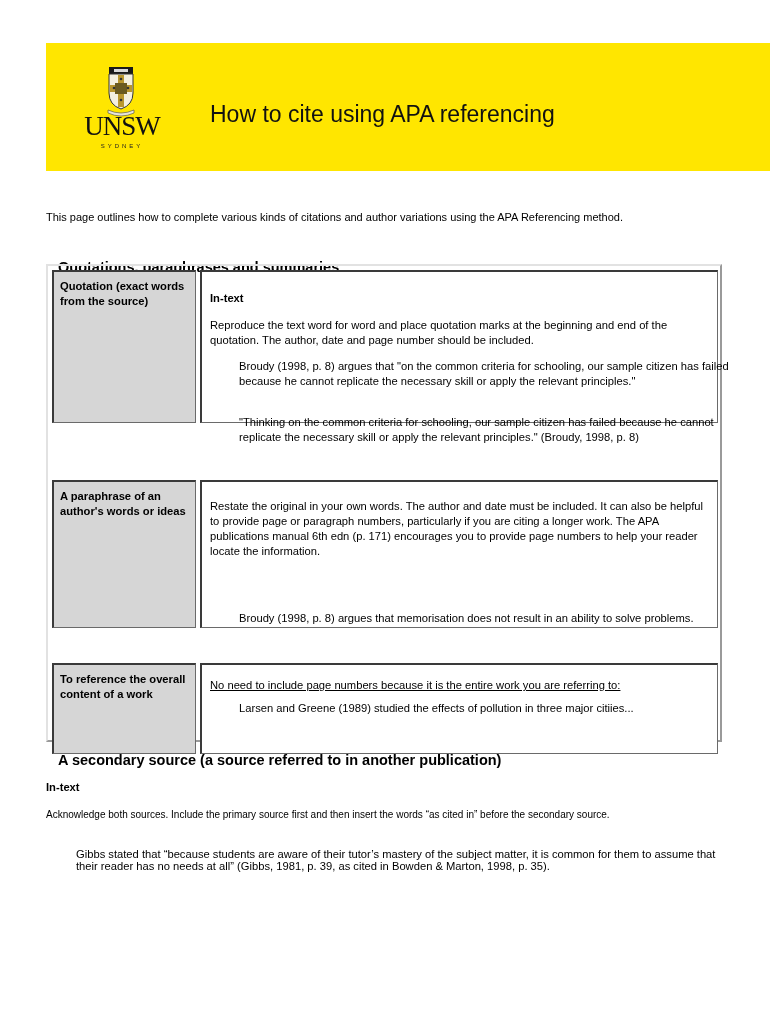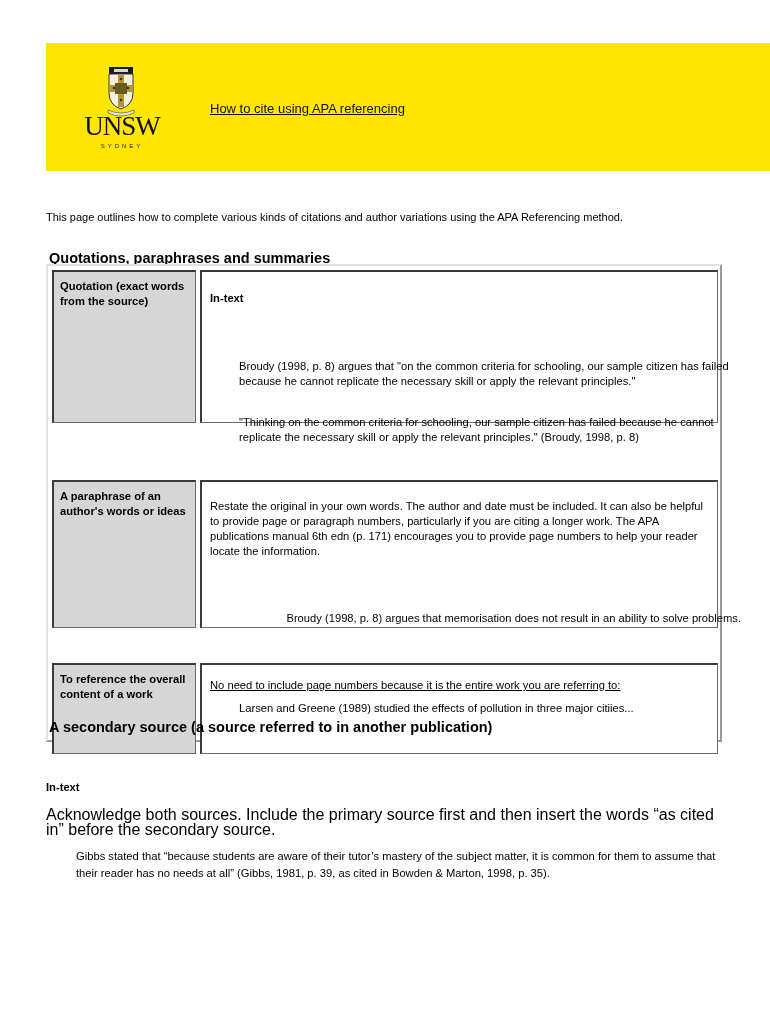--- a/index.html
+++ b/index.html
@@ -17,30 +17,30 @@
     .unsw-word {
       position: absolute; left: 0; top: 44px; width: 80px; text-align: center;
       font-family: "Liberation Serif", serif; font-size: 27px; letter-spacing: -1px;
       color: #111; line-height: 30px;
     }
     .sydney-word {
       position: absolute; left: 0; top: 75px; width: 80px; text-align: center;
       font-size: 6px; letter-spacing: 3px; color: #222; line-height: 8px;
     }
     .banner-title {
-      position: absolute; left: 164px; top: 58px; font-size: 13px; color: #111; white-space: nowrap; text-decoration: underline;
+      position: absolute; left: 164px; top: 58px; font-size: 23px; color: #111; white-space: nowrap;
     }
     .intro {
       position: absolute; left: 46px; top: 211px; font-size: 11px; white-space: nowrap;
     }
     h2 {
-      position: absolute; margin: 3px; font-size: 14.5px; font-weight: bold; white-space: nowrap;
+      position: absolute; margin: 12px; font-size: 14.5px; font-weight: bold; white-space: nowrap;
     }
     .h2-quotes { left: 46px; top: 247px; }
-    .h2-secondary { left: 46px; top: 716px; }
+    .h2-secondary { left: 46px; top: 740px; }
 
     .tbl {
       position: absolute; left: 46px; top: 264px; width: 676px; height: 478px;
       border-top: 2px solid #e2e2e2; border-left: 2px solid #e2e2e2;
       border-right: 2px solid #9a9a9a; border-bottom: 2px solid #9a9a9a;
       box-sizing: border-box;
     }
     .cell-l, .cell-r {
       position: absolute; box-sizing: border-box;
       border-top: 2px solid #3a3a3a; border-left: 2px solid #3a3a3a;
@@ -58,28 +58,28 @@
     .sub-label { font-weight: bold; }
     .indent { padding-left: 29px; }
 
     .r1-intext { position: absolute; left: 8px; top: 19px; }
     .r1-desc { position: absolute; left: 8px; top: 46px; width: 500px; }
     .r1-ex1 { position: absolute; left: 8px; top: 87px; width: 490px; }
     .r1-ex2 { position: absolute; left: 8px; top: 143px; width: 490px; }
 
     .r2-desc { position: absolute; left: 8px; top: 17px; width: 500px; }
     .r2-ex1 { position: absolute; left: 8px; top: 88px; width: 490px; }
-    .r2-ex2 { position: absolute; left: 20px; top: 129px; width: 490px; text-align: right; }
+    .r2-ex2 { position: absolute; left: 8px; top: 129px; width: 490px; }
 
     .r3-desc { position: absolute; left: 8px; top: 13px; width: 500px; white-space: nowrap; text-decoration: underline; }
     .r3-ex1 { position: absolute; left: 8px; top: 36px; width: 490px; white-space: nowrap; }
 
     .sec-intext { position: absolute; left: 46px; top: 781px; font-size: 11.2px; font-weight: bold; }
-    .sec-desc { position: absolute; left: 46px; top: 807px; width: 680px; font-size: 16px; line-height: 15px; }
-    .sec-ex { position: absolute; left: 76px; top: 848px; width: 650px; font-size: 11.2px; line-height: 17px; }
+    .sec-desc { position: absolute; left: 46px; top: 807px; width: 680px; font-size: 10px; line-height: 15px; }
+    .sec-ex { position: absolute; left: 76px; top: 848px; width: 650px; font-size: 11.2px; line-height: 12px; }
   </style>
 </head>
 <body>
 
 <div class="banner">
   <div class="logo">
     <svg class="crest" viewBox="0 0 30 52">
       <rect x="3" y="0" width="24" height="7" fill="#1a1a1a"></rect>
       <rect x="8" y="2" width="14" height="3" fill="#d8d8d8"></rect>
       <path d="M3 7 H27 V26 Q27 38 15 42 Q3 38 3 26 Z" fill="#f4f0e0" stroke="#333" stroke-width="1"></path>
@@ -100,20 +100,21 @@
 
 <div class="intro">This page outlines how to complete various kinds of citations and author variations using the APA Referencing method.</div>
 
 <h2 class="h2-quotes">Quotations, paraphrases and summaries</h2>
 
 <div class="tbl">
 
   <div class="cell-l row1">Quotation (exact words from the source)</div>
   <div class="cell-r row1">
     <p class="r1-intext sub-label">In-text</p>
+    <p class="r1-desc">Reproduce the text word for word and place quotation marks at the beginning and end of the quotation. The author, date and page number should be included.</p>
     <p class="r1-ex1 indent">Broudy (1998, p. 8) argues that "on the common criteria for schooling, our sample citizen has failed because he cannot replicate the necessary skill or apply the relevant principles."</p>
     <p class="r1-ex2 indent">"Thinking on the common criteria for schooling, our sample citizen has failed because he cannot replicate the necessary skill or apply the relevant principles." (Broudy, 1998, p. 8)</p>
   </div>
 
   <div class="cell-l row2">A paraphrase of an author's words or ideas</div>
   <div class="cell-r row2">
     <p class="r2-desc">Restate the original in your own words. The author and date must be included. It can also be helpful to provide page or paragraph numbers, particularly if you are citing a longer work. The APA publications manual 6th edn (p. 171) encourages you to provide page numbers to help your reader locate the information.</p>
     <p class="r2-ex2 indent">Broudy (1998, p. 8) argues that memorisation does not result in an ability to solve problems.</p>
   </div>
 

